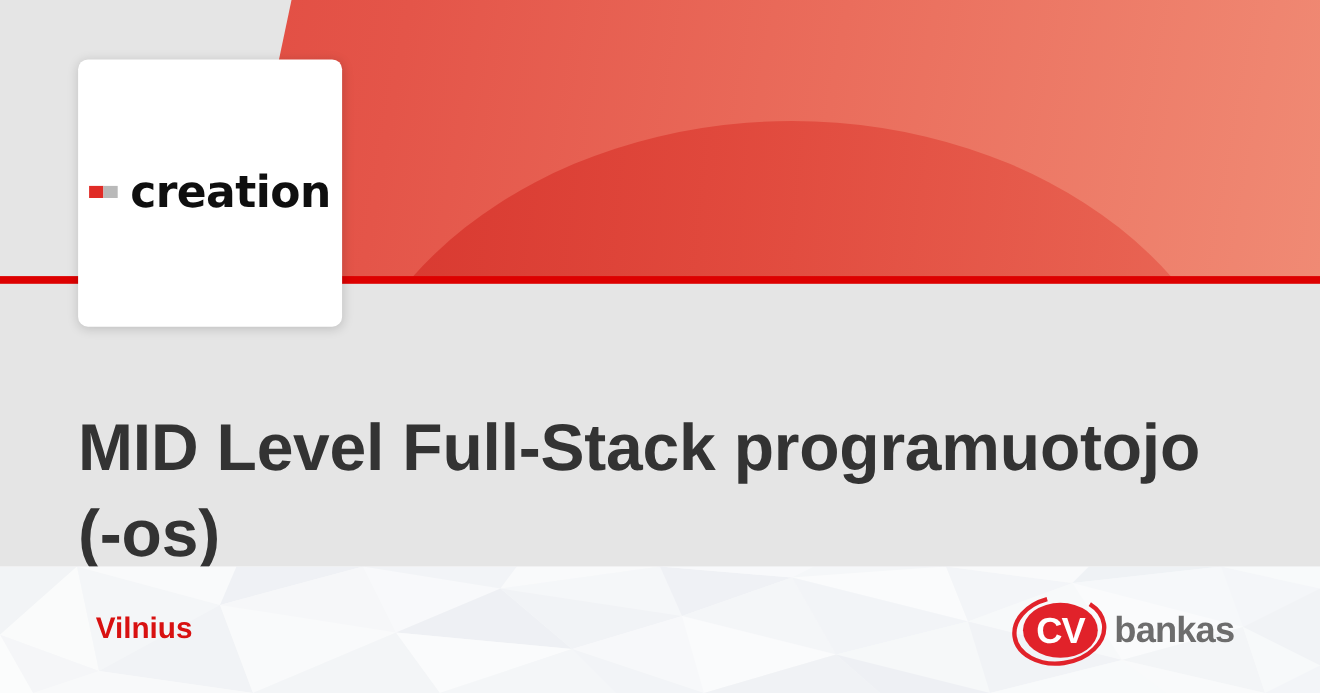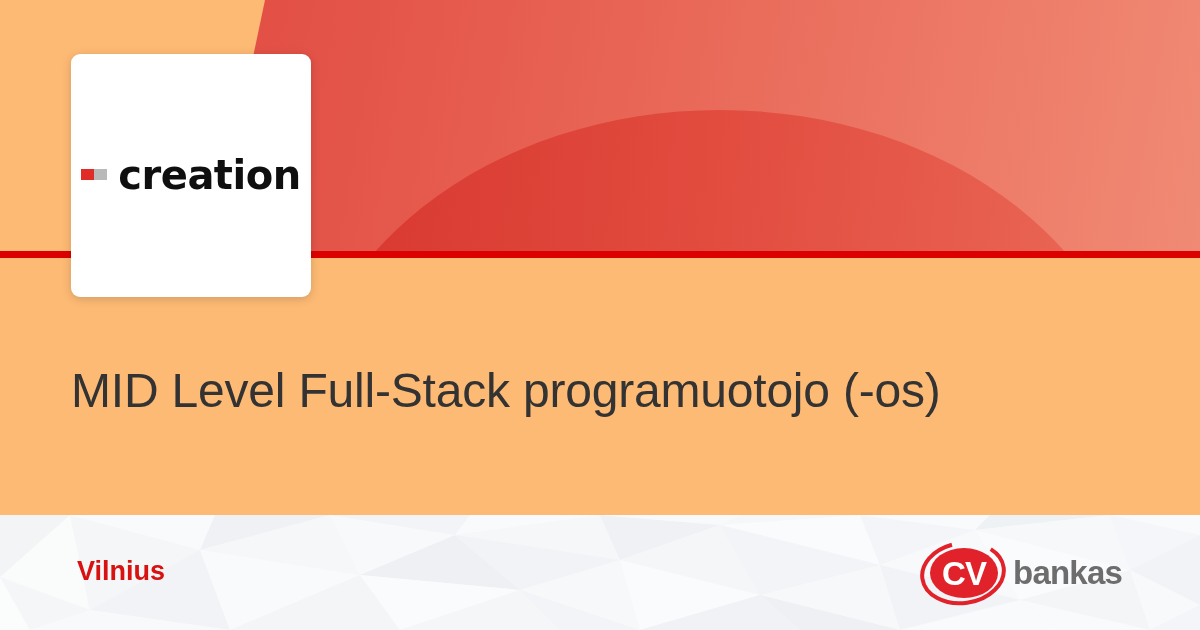--- a/index.html
+++ b/index.html
@@ -10,21 +10,21 @@
     width: 1200px;
     height: 630px;
     background: #ffffff;
     font-family: "Liberation Sans", sans-serif;
     overflow: hidden;
   }
   .canvas {
     position: relative;
     width: 1200px;
     height: 630px;
-    background: #fdba74;
+    background: #e5e5e5;
     overflow: hidden;
   }
 
   
   .banner {
     position: absolute;
     left: 0;
     top: 0;
     width: 1200px;
     height: 252px;
@@ -102,22 +102,22 @@
     color: #0f0f0f;
     line-height: 1;
   }
 
   
   .title {
     position: absolute;
     left: 71px;
     top: 328px;
     width: 1050px;
-    font-size: 48px;
-    font-weight: 400;
+    font-size: 60px;
+    font-weight: 700;
     line-height: 1.30;
     color: #333333;
     letter-spacing: -0.2px;
   }
 
   
   .footer {
     position: absolute;
     left: 0;
     top: 515px;
@@ -128,21 +128,21 @@
   }
   .footer-poly {
     position: absolute;
     left: 0;
     top: 0;
     width: 1200px;
     height: 115px;
   }
   .footer-city {
     position: absolute;
-    left: 77px;
+    left: 87px;
     top: 556px;
     font-size: 27px;
     font-weight: 700;
     color: #d81111;
     letter-spacing: 0px;
   }
 
   
   .cvbankas {
     position: absolute;

